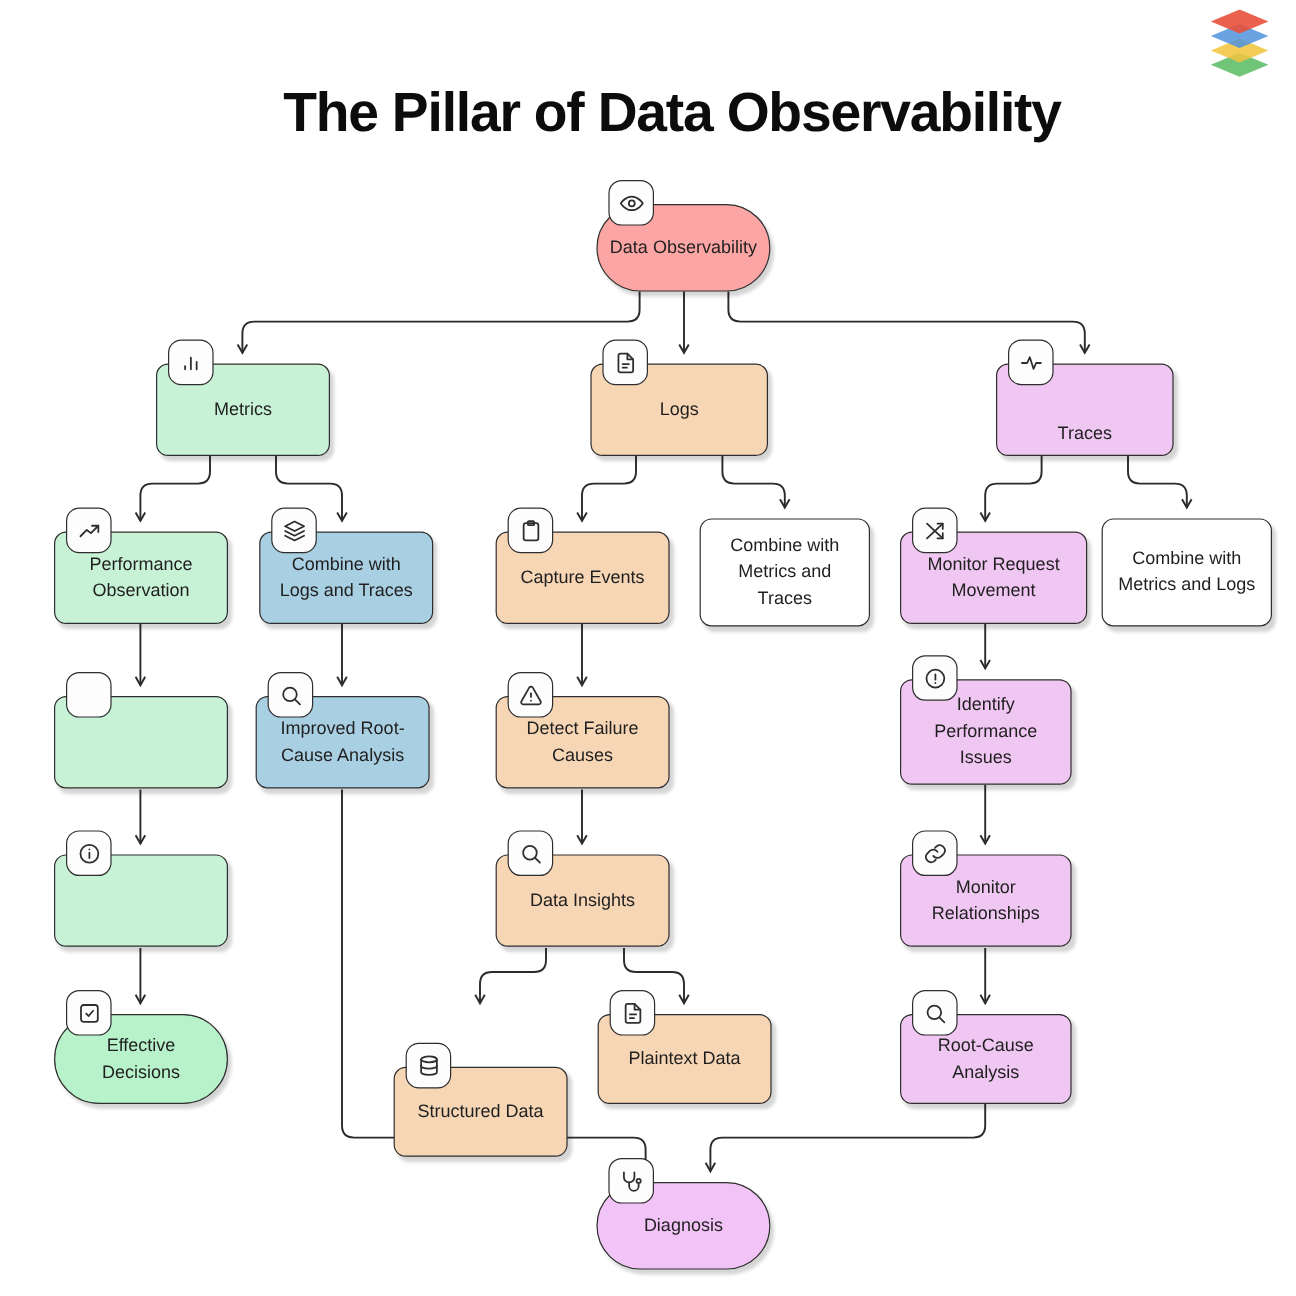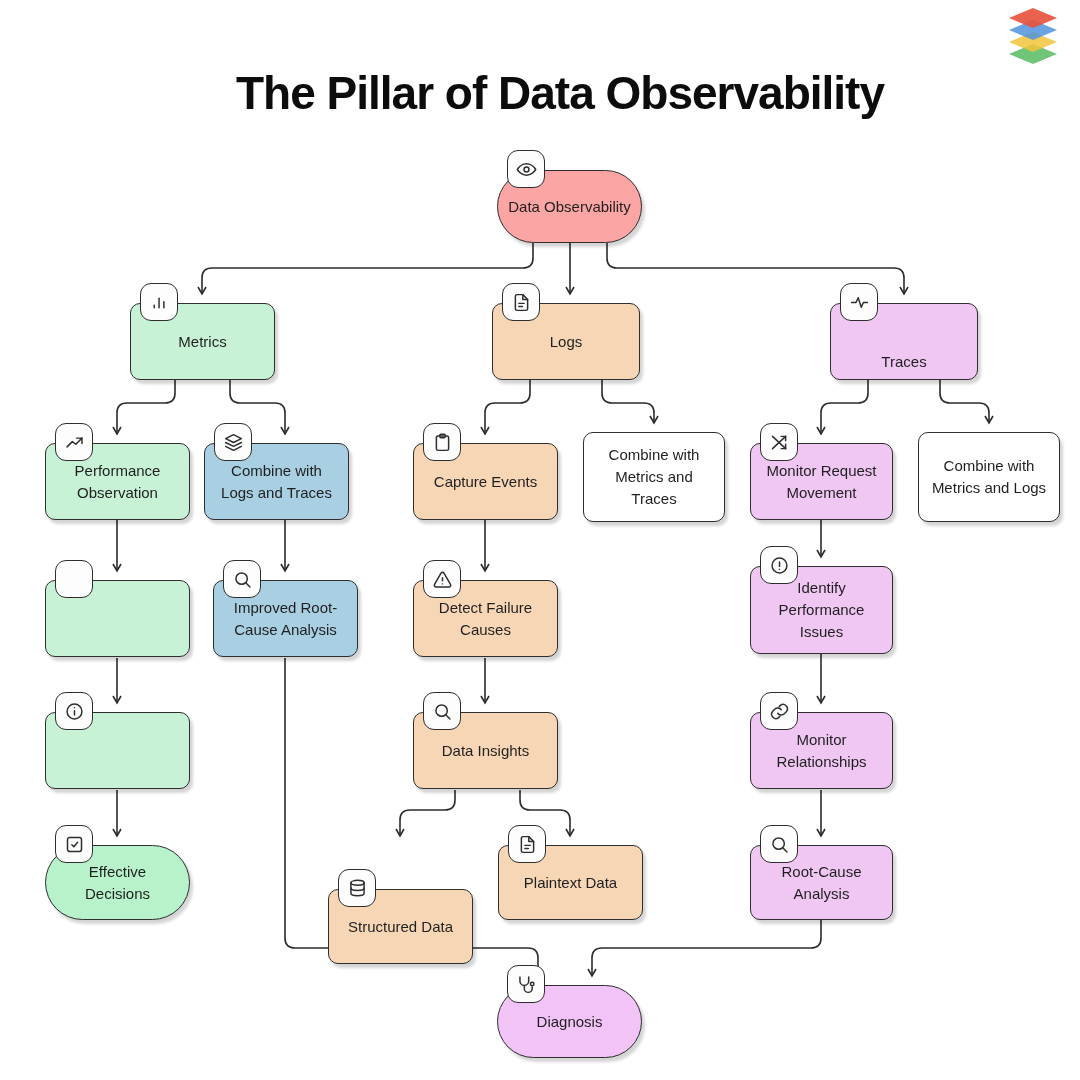--- a/index.html
+++ b/index.html
@@ -120,21 +120,21 @@
 <div class="node" style="left: 45px; top: 443px; width: 145px; height: 77px; background-color: rgb(200, 242, 214);">
   <span class="badge">
     <svg viewBox="0 0 24 24">
         <polyline points="3.5 17 9.5 11 13.5 14 20.5 7"></polyline>
         <polyline points="14.5 7 20.5 7 20.5 13"></polyline>
       </svg>
   </span>
   <span class="label">Performance Observation</span>
 </div>
 
-<div class="node" style="left: 204px; top: 443px; width: 145px; height: 77px; background-color: rgb(169, 207, 227);">
+<div class="node" style="left: 216px; top: 443px; width: 145px; height: 77px; background-color: rgb(169, 207, 227);">
   <span class="badge">
     <svg viewBox="0 0 24 24">
         <polygon points="12 3 3 7.5 12 12 21 7.5"></polygon>
         <polyline points="3 12 12 16.5 21 12"></polyline>
         <polyline points="3 16.5 12 21 21 16.5"></polyline>
       </svg>
   </span>
   <span class="label">Combine with Logs and Traces</span>
 </div>
 
@@ -145,21 +145,21 @@
         <rect x="9" y="2.5" width="6" height="4" rx="1"></rect>
       </svg>
   </span>
   <span class="label">Capture Events</span>
 </div>
 
 <div class="node plain" style="left: 583px; top: 432px; width: 142px; height: 90px; background-color: rgb(255, 255, 255);">
   <span class="label">Combine with Metrics and Traces</span>
 </div>
 
-<div class="node" style="left: 750px; top: 443px; width: 143px; height: 77px; background-color: rgb(240, 199, 242);">
+<div class="node" style="left: 750px; top: 443px; width: 156px; height: 77px; background-color: rgb(240, 199, 242);">
   <span class="badge">
     <svg viewBox="0 0 24 24">
         <line x1="4" y1="19" x2="19" y2="5"></line>
         <polyline points="14 5 19 5 19 10"></polyline>
         <line x1="4" y1="5" x2="19" y2="19"></line>
         <polyline points="19 14 19 19 14 19"></polyline>
       </svg>
   </span>
   <span class="label">Monitor Request Movement</span>
 </div>

